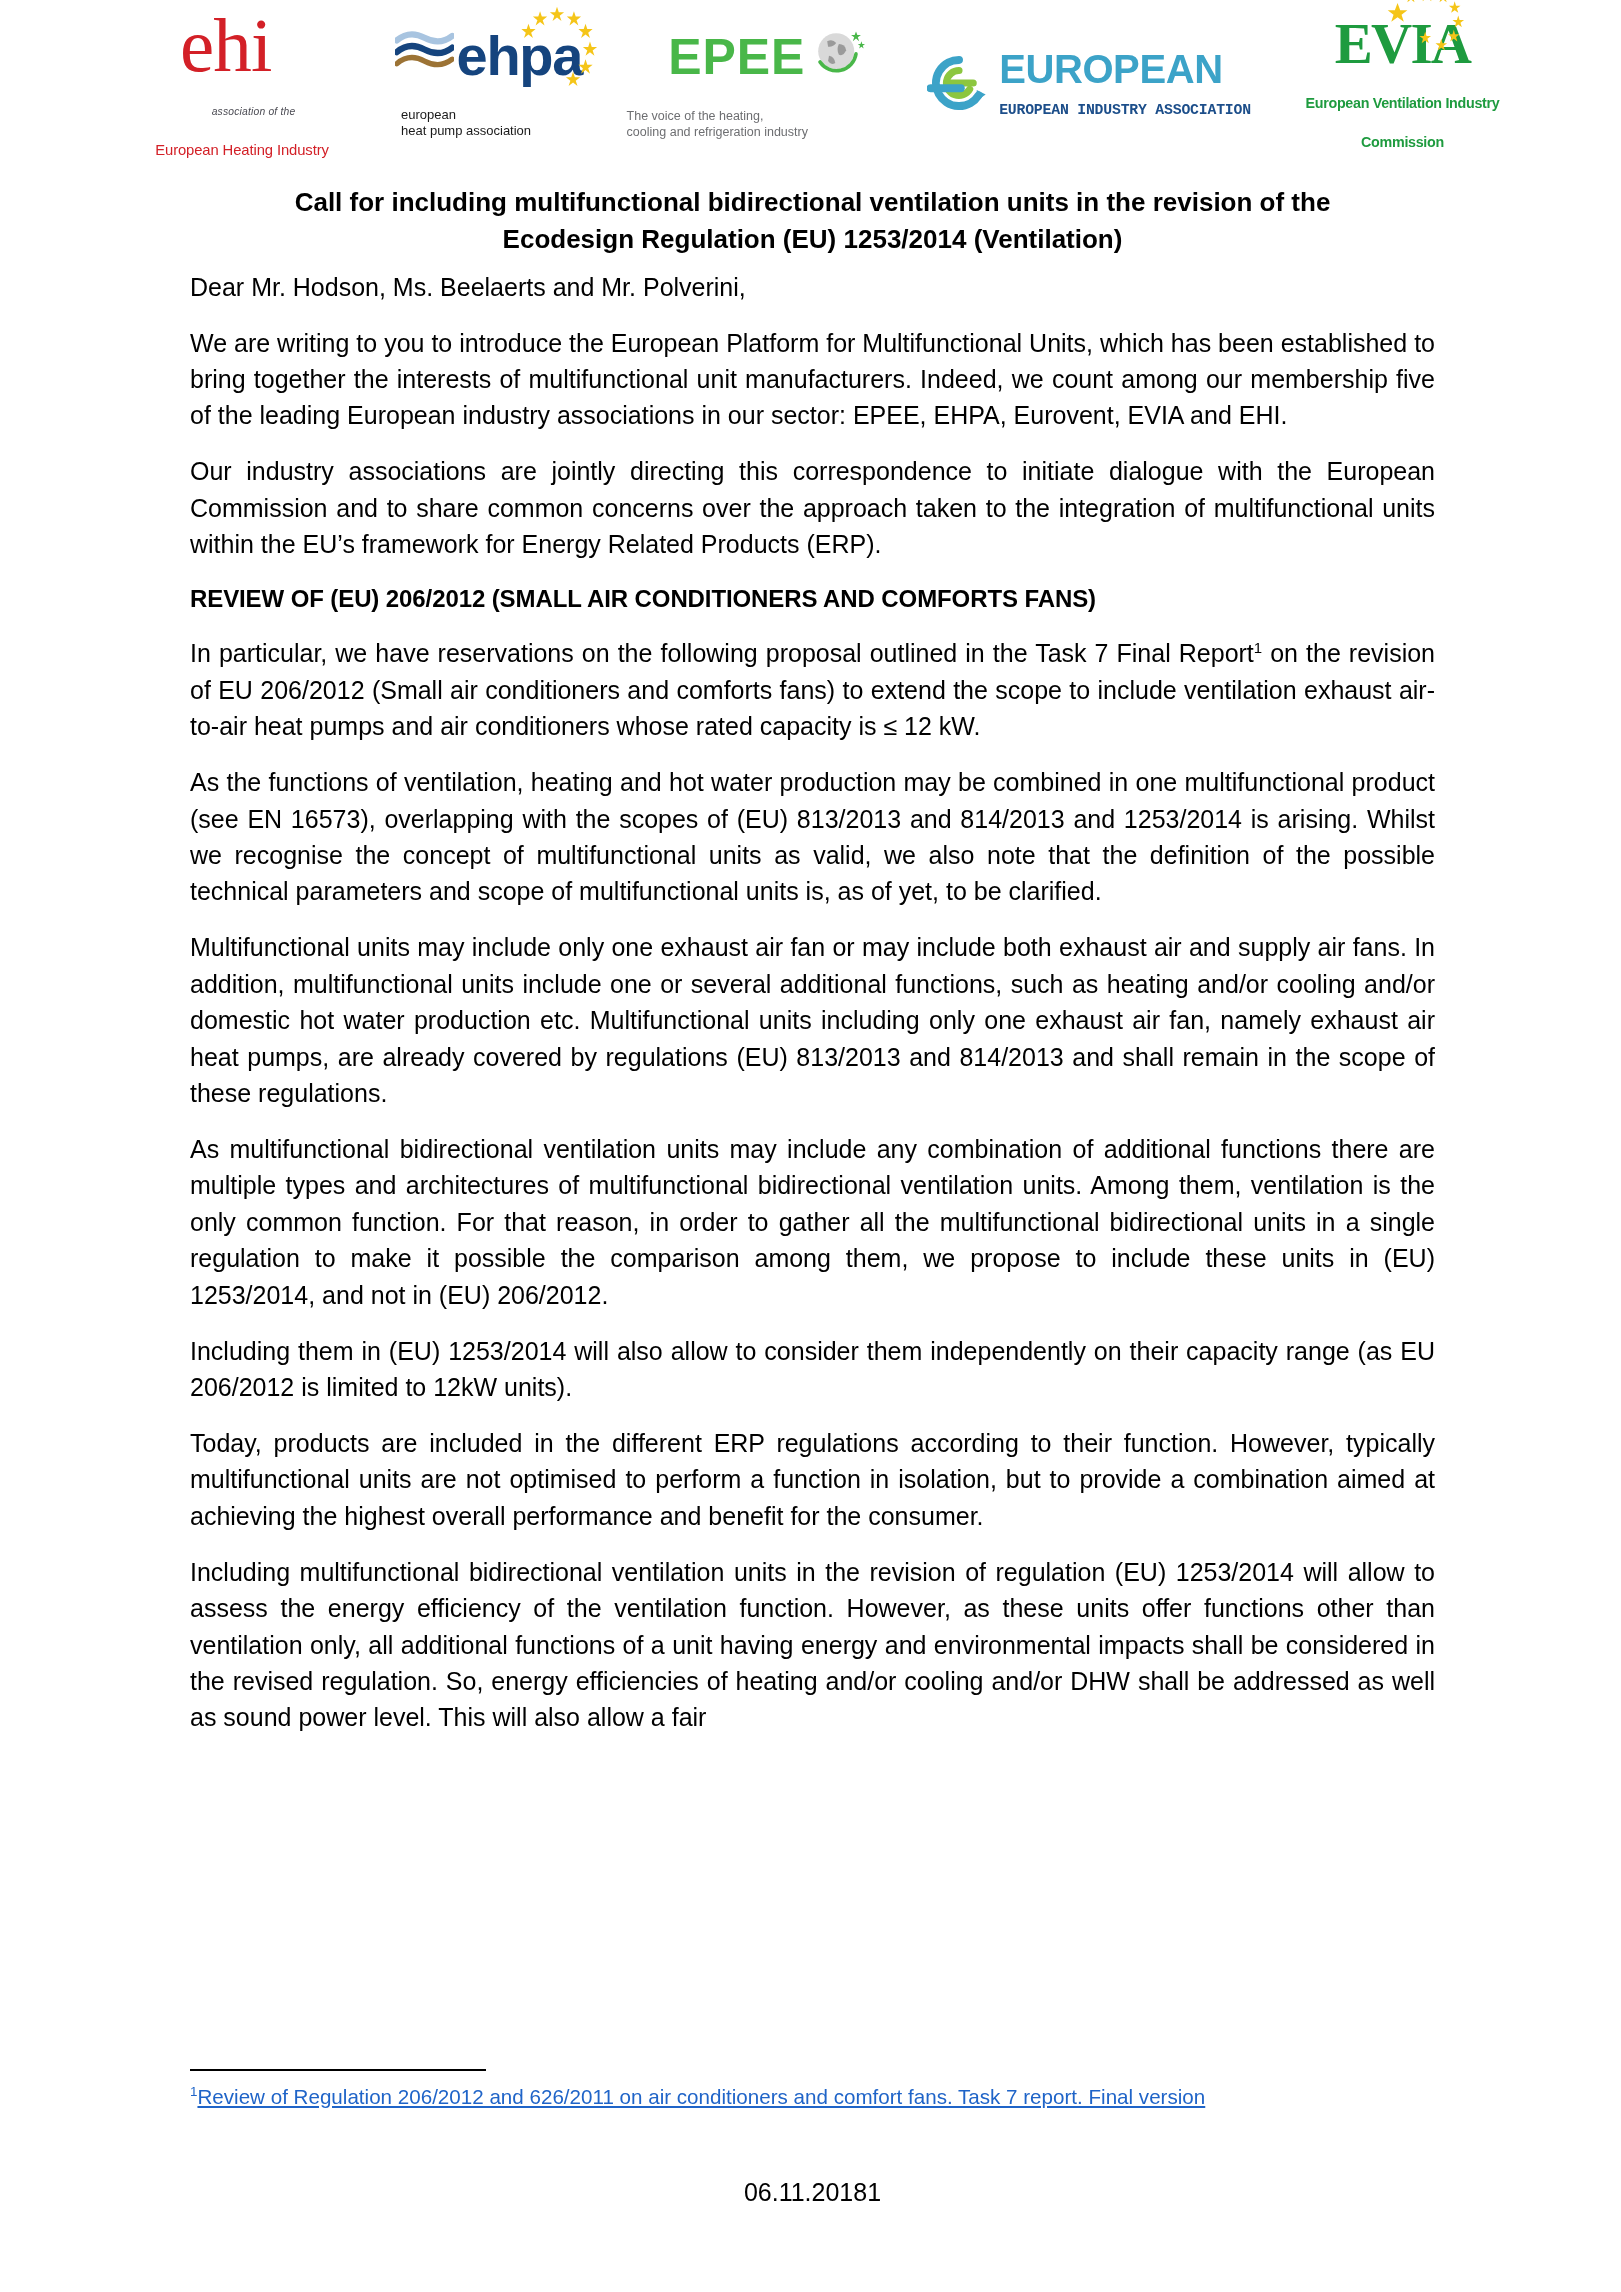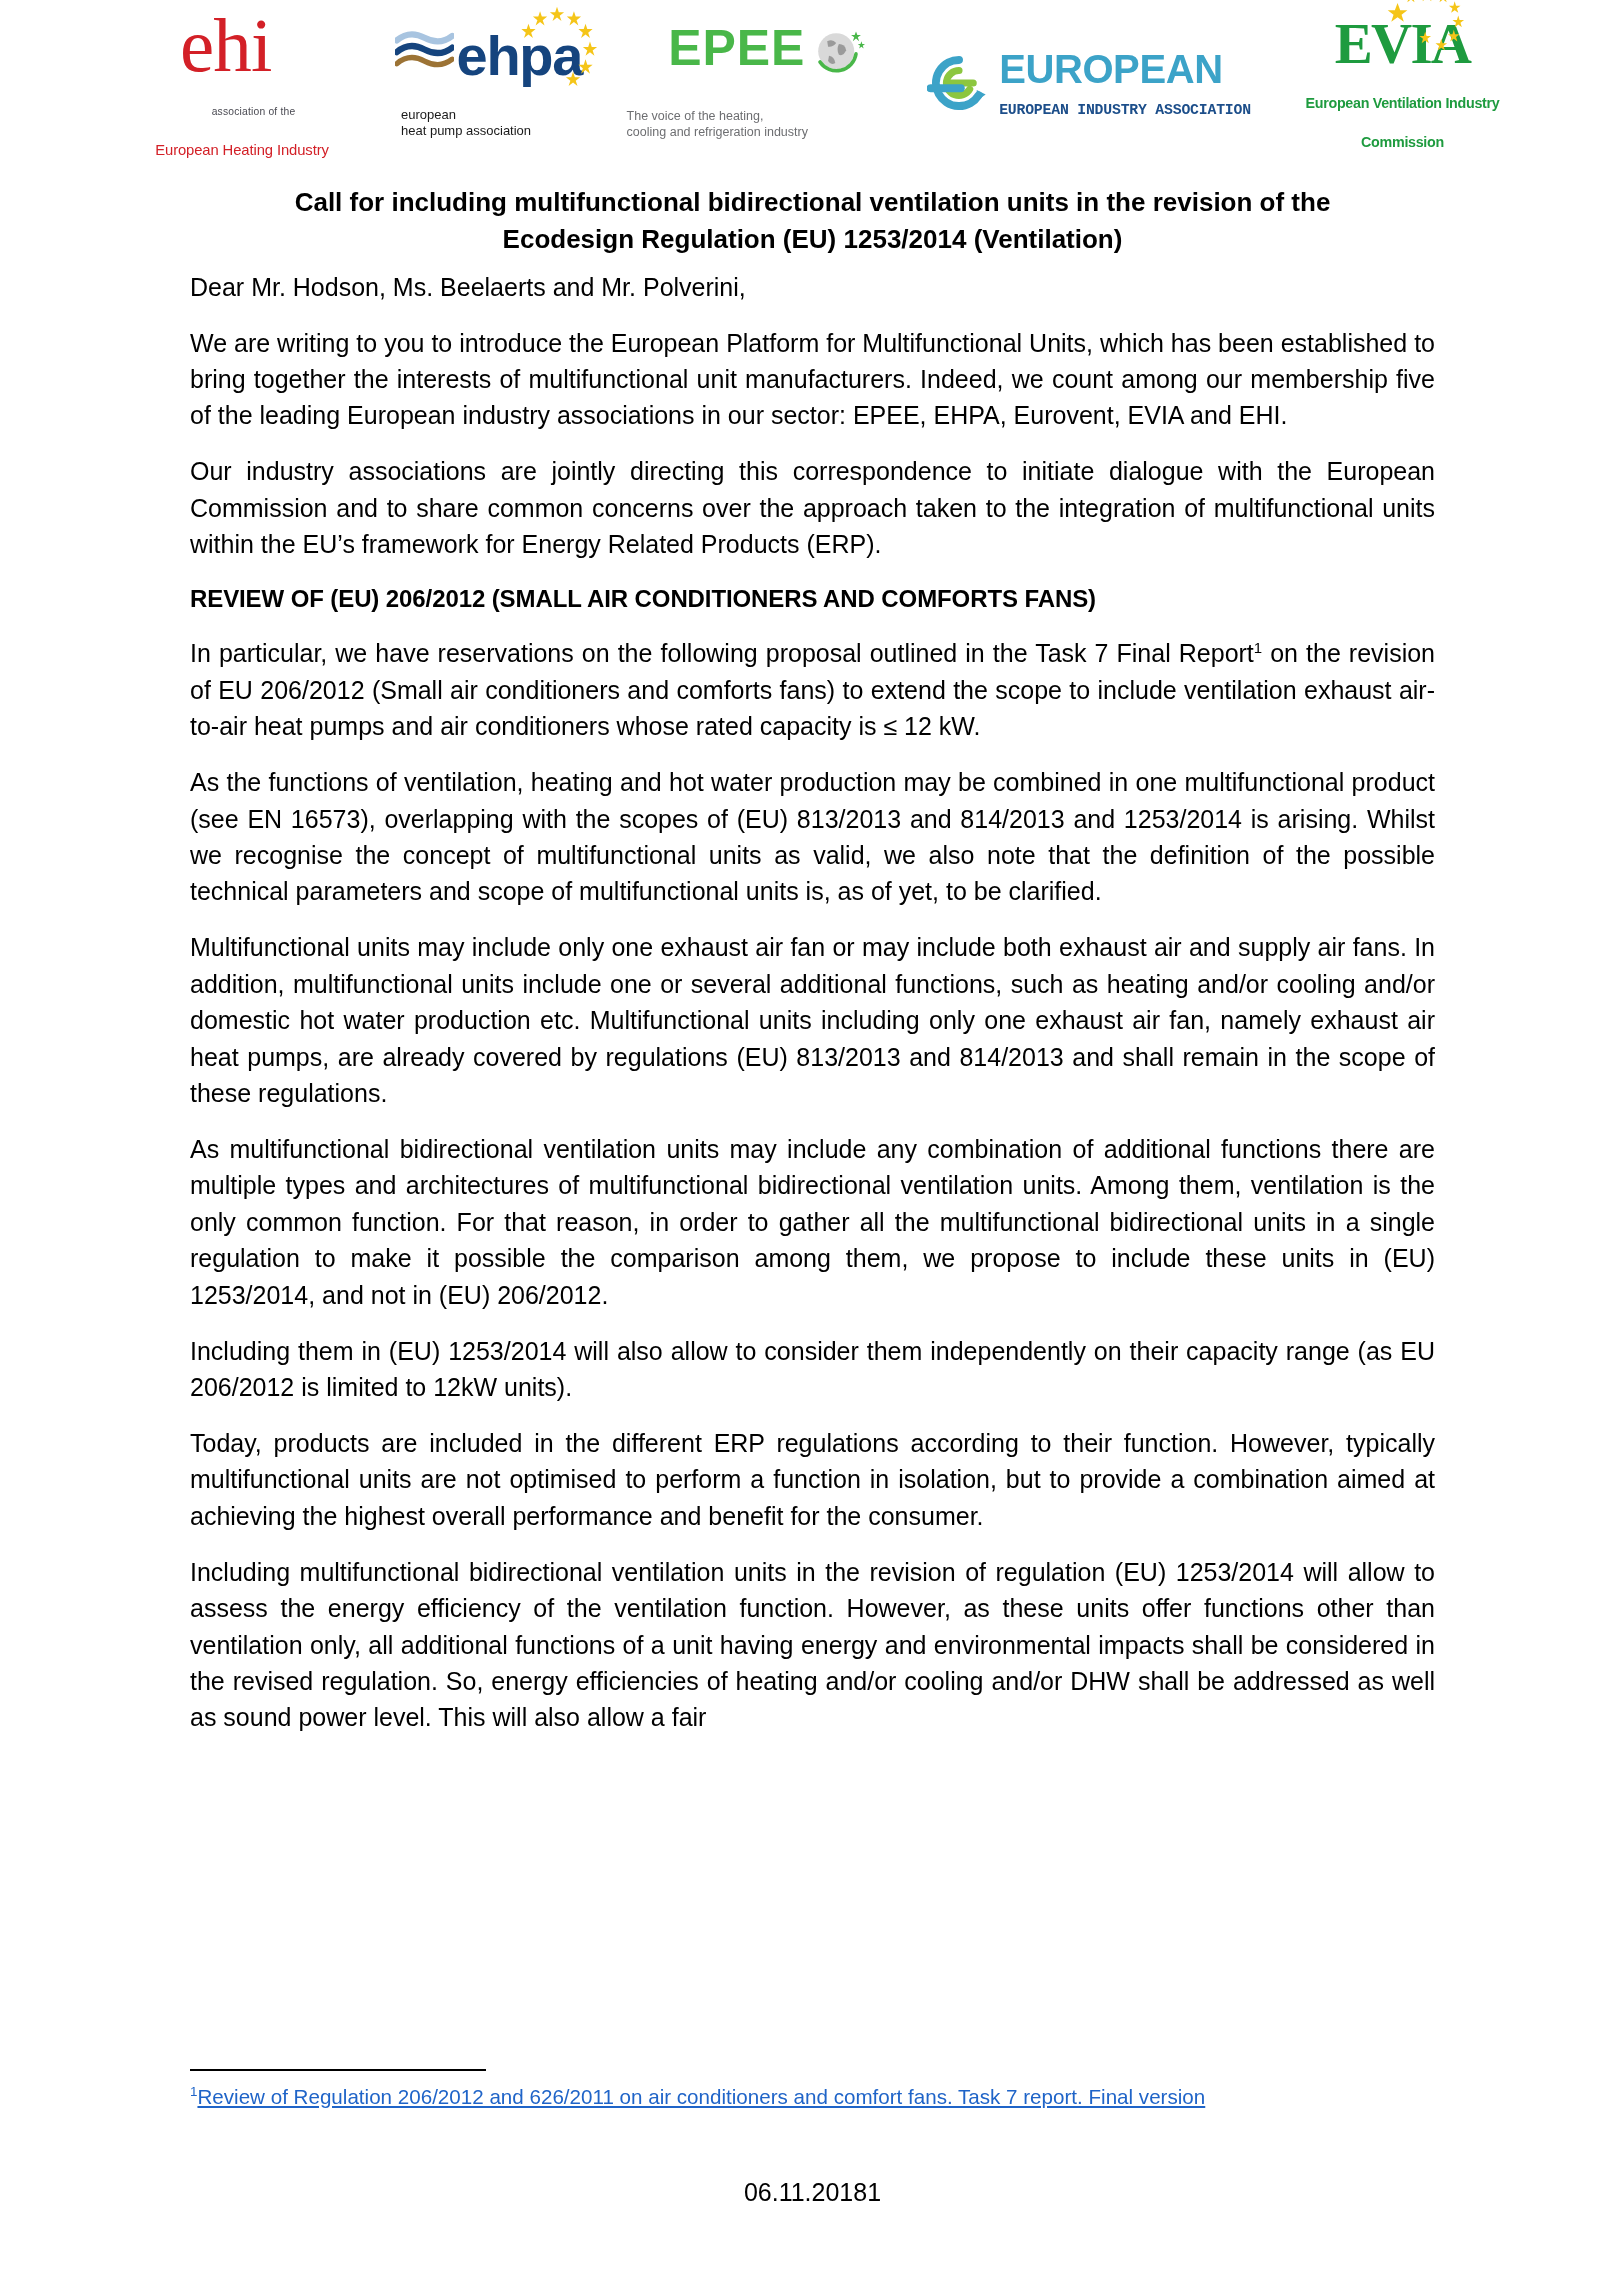--- a/index.html
+++ b/index.html
@@ -51,20 +51,21 @@
     font-family: "Liberation Serif", serif;
     color: #d32027;
     font-size: 77px;
     font-weight: 400;
     letter-spacing: -0.9px;
     line-height: 0.95;
     margin-left: 12.5px;
   }
   .ehi-sub1 {
     font-family: "Liberation Sans", sans-serif;
+    font-style: italic;
     color: #4a4a52;
     font-size: 10.3px;
     margin-top: 1.8px;
     margin-left: 68px;
     letter-spacing: 0.2px;
   }
   .ehi-sub2 {
     font-family: "Liberation Sans", sans-serif;
     color: #d32027;
     font-size: 14.8px;
@@ -92,21 +93,21 @@
     color: #1a1a1a;
     line-height: 1.25;
     margin-top: 4.5px;
     margin-left: 47px;
     text-align: left;
     align-self: flex-start;
   }
 
   
   .logo-epee { width: 287px; }
-  .epee-row { display: flex; align-items: flex-start; }
+  .epee-row { display: flex; align-items: flex-end; }
   .epee-word {
     font-family: "Liberation Sans", sans-serif;
     font-size: 50px;
     font-weight: 700;
     color: #49b749;
     letter-spacing: 0.9px;
     line-height: 0.9;
   }
   .epee-globe { width: 54px; height: 54px; margin-left: 5.4px; }
   .epee-sub {

